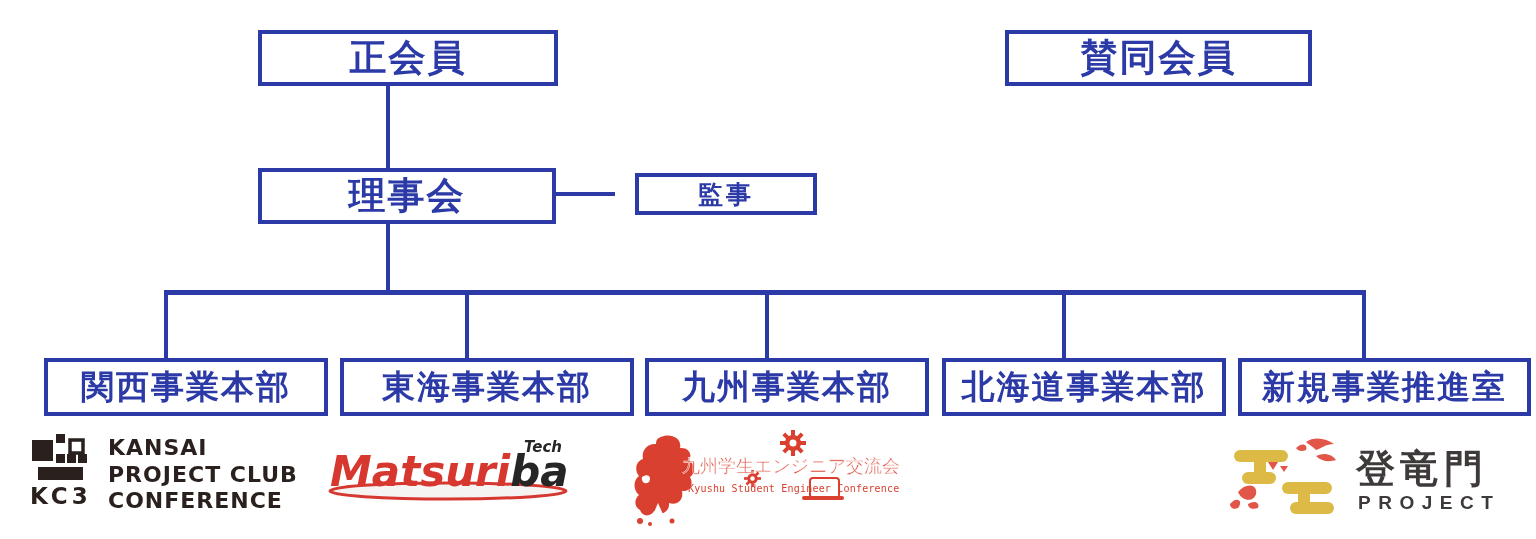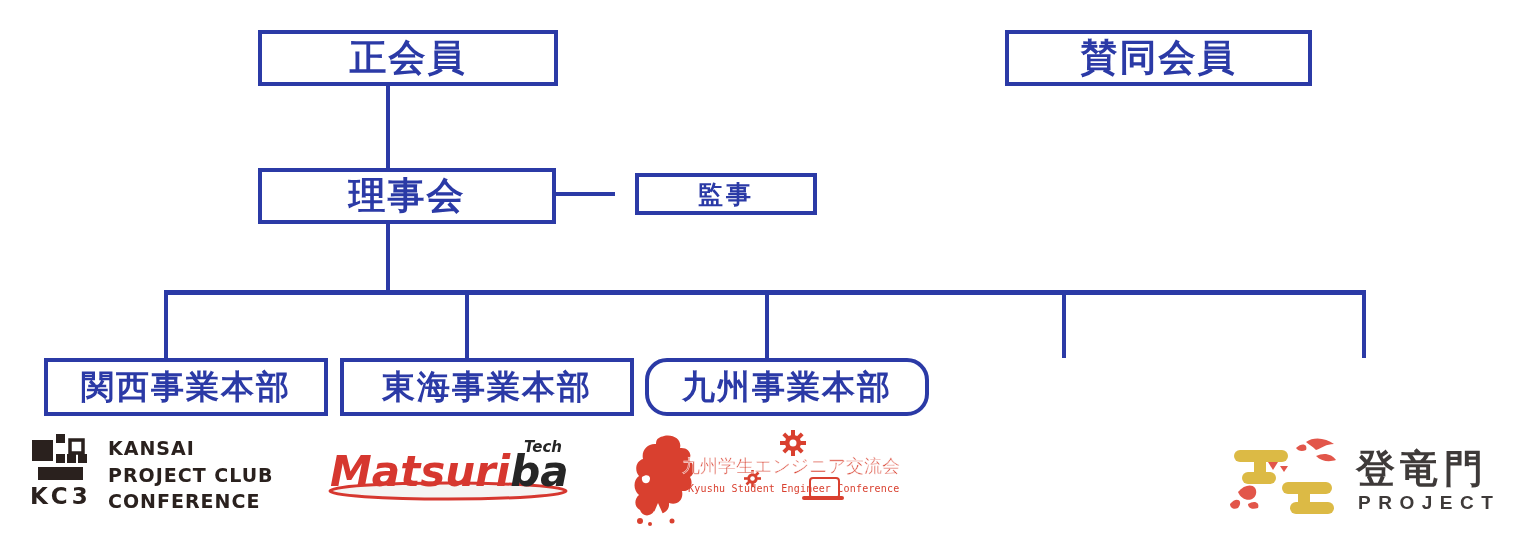--- a/index.html
+++ b/index.html
@@ -15,21 +15,21 @@
     font-weight:bold;letter-spacing:2px;white-space:nowrap;margin-left:20px;
   }
   .box.lg{font-size:37px;}
   .box.md{font-size:33px;}
   .box.sm{font-size:25px;letter-spacing:3px;}
   .line{position:absolute;background:var(--c-blue,#2b3aa6);}
 
   
   .kc3{position:absolute;left:24px;top:430px;width:300px;height:95px;}
   .kc3-text{position:absolute;left:84px;top:5px;color:var(--c-ink,#2a211e);
-    font-weight:bold;font-size:19px;line-height:26.5px;letter-spacing:1px;
+    font-weight:bold;font-size:22px;line-height:26.5px;letter-spacing:1px;
     font-family:"DejaVu Sans","Liberation Sans",sans-serif;}
   
   .matsuriba{position:absolute;left:326px;top:436px;width:252px;height:78px;}
   
   .kyushu{position:absolute;left:628px;top:430px;width:290px;height:100px;color:var(--c-kyured,#d9402f);}
   .kyushu-title{position:absolute;left:54px;top:24px;font-weight:normal;font-size:18px;
     letter-spacing:0px;white-space:nowrap;-webkit-text-stroke:0.6px rgba(255,255,255,.85);}
   .kyushu-sub{position:absolute;left:60px;top:53px;font-family:"DejaVu Sans Mono","Liberation Mono",monospace;
     font-weight:normal;font-size:10px;letter-spacing:0.2px;white-space:nowrap;}
   .kyushu-map{position:absolute;left:2px;top:3px;}
@@ -59,21 +59,23 @@
   <div class="line" style="left:1062px;top:295px;width:4px;height:63px;"></div>
   <div class="line" style="left:1362px;top:295px;width:4px;height:63px;"></div>
 
   <div class="box lg" style="left:238px;top:30px;width:300px;height:56px;">正会員</div>
   <div class="box lg" style="left:985px;top:30px;width:307px;height:56px;">賛同会員</div>
   <div class="box sm" style="left:615px;top:173px;width:182px;height:42px;">監事</div>
   <div class="box lg" style="left:238px;top:168px;width:298px;height:56px;">理事会</div>
 
   <div class="box md" style="left:24px;top:358px;width:284px;height:58px;">関西事業本部</div>
   <div class="box md" style="left:320px;top:358px;width:294px;height:58px;">東海事業本部</div>
-  <div class="box md" style="left:625px;top:358px;width:284px;height:58px;border-radius:22px;">九州事業本部</div>
+  <div class="box md" style="left:625px;top:358px;width:284px;height:58px;">九州事業本部</div>
+  <div class="box md" style="left:922px;top:358px;width:284px;height:58px;">北海道事業本部</div>
+  <div class="box md" style="left:1218px;top:358px;width:293px;height:58px;">新規事業推進室</div>
 
   <div class="kc3">
     <svg width="80" height="92" viewBox="0 0 80 92">
       <g style="fill:var(--c-ink,#2a211e)">
         <rect x="8" y="10" width="21" height="21"></rect>
         <rect x="32" y="4" width="9" height="9"></rect>
         <rect x="46" y="10" width="13" height="13" style="fill:none;stroke:var(--c-ink,#2a211e);stroke-width:3.5"></rect>
         <rect x="32" y="24" width="9" height="9"></rect>
         <rect x="43" y="24" width="9" height="9"></rect>
         <rect x="54" y="24" width="9" height="9"></rect>

